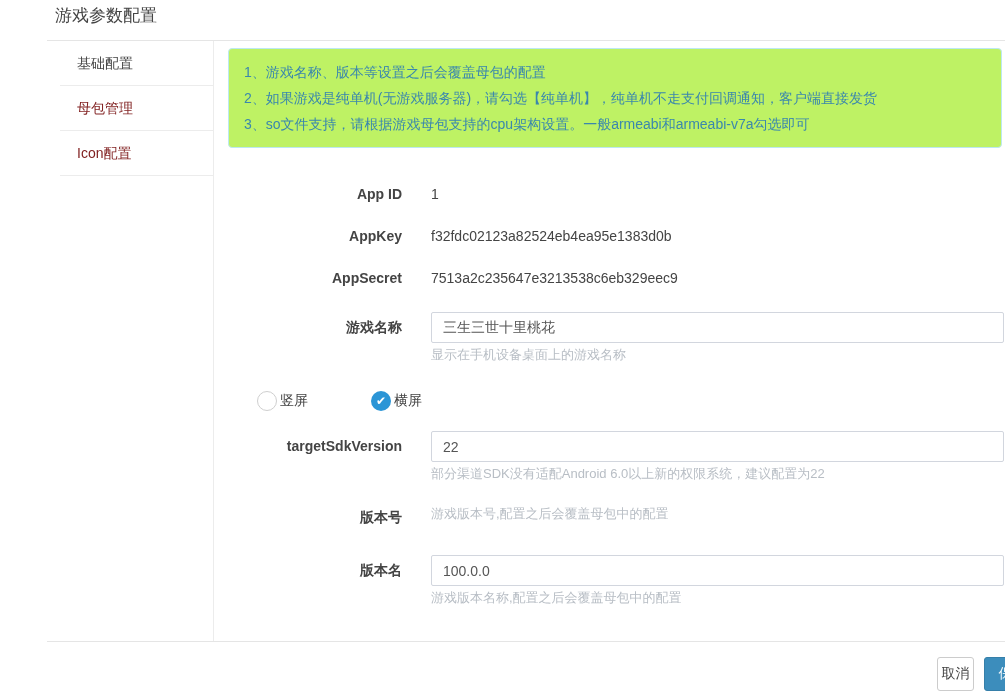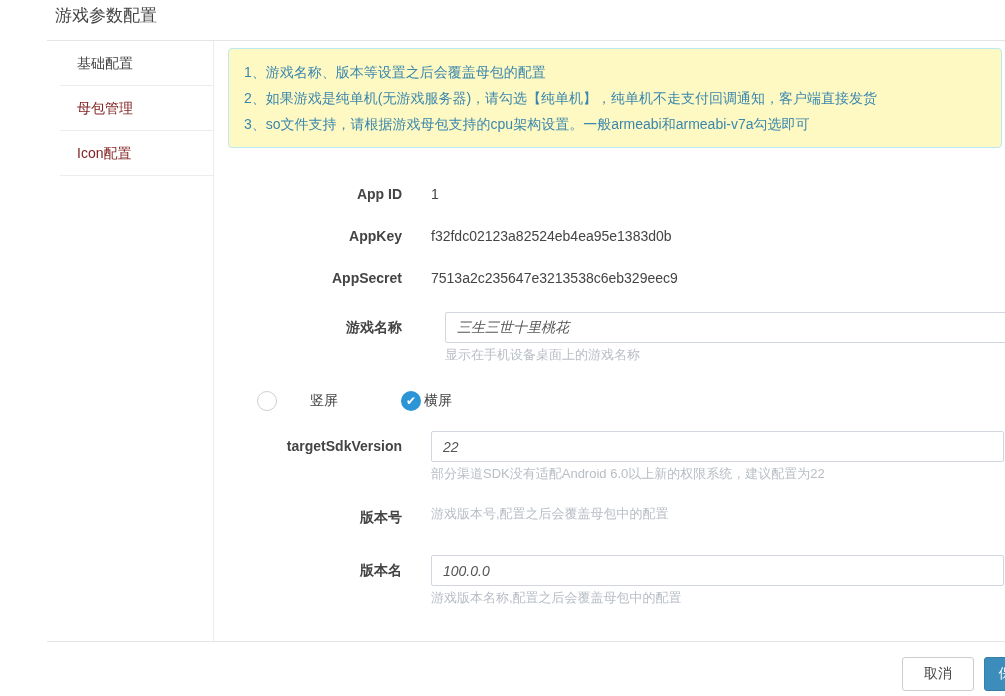--- a/index.html
+++ b/index.html
@@ -21,65 +21,65 @@
   
   .side-tabs { position: absolute; left: 0; top: 0; width: 167px; height: 600px; border-right: 1px solid #ececec; background: #fff; }
   .side-item { display: block; height: 45px; line-height: 45px; margin-left: 13px; padding-left: 17px; font-size: 14px; border-bottom: 1px solid #ececec; cursor: pointer; }
   .side-item .side-label { color: #7f1d1d; }
   .side-item.active .side-label { color: #444; }
 
   
   .content { position: absolute; left: 168px; top: 0; width: 790px; height: 600px; padding: 7px 0 0 13px; overflow: hidden; }
 
   .notice {
-    width: 774px; background: #fef9c3; border: 1px solid #bce8f1; border-radius: 4px;
+    width: 774px; background: #bef264; border: 1px solid #bce8f1; border-radius: 4px;
     padding: 10px 15px; margin-bottom: 38px; color: #3a87ad; font-size: 14px;
   }
   .notice-line { line-height: 26px; }
 
   
   .frow { display: flex; width: 776px; }
   .flabel { width: 174px; text-align: right; font-weight: bold; font-size: 14px; color: #444; flex: none; }
   .fcol { margin-left: 29px; flex: 1; }
   .row-static { margin-bottom: 26px; }
   .row-static .flabel, .row-static .fvalue { line-height: 16px; }
   .fvalue { margin-left: 29px; font-size: 14px; color: #444; }
   .row-input .flabel { line-height: 31px; }
   .txt {
     display: block; width: 573px; height: 31px; border: 1px solid #d2d6de; border-radius: 2px;
     padding: 5px 11px; font-size: 14px; color: #555; font-family: "Liberation Sans", "DejaVu Sans", sans-serif;
-    background: #fff; outline: none; font-style: italic;
+    background: #fff; outline: none;
   }
   .hint { margin-top: 4px; font-size: 13px; line-height: 16px; color: #b8bec5; }
-  .mb28 { margin-bottom: 28px; gap: 14px; }
+  .mb28 { margin-bottom: 28px; }
   .mb20 { margin-bottom: 20px; }
   .mb22 { margin-bottom: 22px; }
 
   
   .row-radio { align-items: center; margin-bottom: 20px; }
   .row-radio .flabel { line-height: 20px; }
   .radios { display: flex; align-items: center; }
   .radio-opt { display: flex; align-items: center; cursor: pointer; }
-  .radio-opt.first { margin-right: 63px; gap: 30px; }
+  .radio-opt.first { margin-right: 63px; }
   .rdo { width: 20px; height: 20px; border-radius: 50%; border: 1px solid #cfcfcf; background: #fff; flex: none; position: relative; }
   .rdo.checked { border: none; background: #2b95d6; }
   .rdo .ck { position: absolute; left: 0; top: 0; width: 20px; height: 20px; line-height: 20px; text-align: center; color: #fff; font-size: 12px; font-weight: bold; }
   .rlabel { margin-left: 3px; font-size: 14px; color: #444; }
 
   
   .scrollbar { position: absolute; left: 966px; top: 0; width: 17px; height: 600px; background: #f1f1f1; }
   .sb-arrow { position: absolute; left: 0; width: 17px; height: 16px; text-align: center; line-height: 16px; font-size: 8px; color: #7a7a7a; cursor: pointer; }
   .sb-up { top: 0; }
   .sb-down { bottom: 0; }
   .sb-thumb { position: absolute; left: 0; top: 16px; width: 17px; height: 371px; background: #bdbdbd; cursor: pointer; }
 
   
   .dlg-footer { position: absolute; left: 0; bottom: 0; width: 1005px; height: 55px; border-top: 1px solid #e5e5e5; background: #fff; }
   .btn { position: absolute; top: 15px; height: 34px; border-radius: 3px; font-size: 14px; cursor: pointer; font-family: "Liberation Sans", "DejaVu Sans", sans-serif; }
-  .btn-cancel { right: 78px; width: 72px; background: #fff; border: 1px solid #ccc; color: #444; }
+  .btn-cancel { right: 78px; width: 37px; background: #fff; border: 1px solid #ccc; color: #444; }
   .btn-save { right: 11px; width: 57px; background: #3c8dbc; border: 1px solid #367fa9; color: #fff; }
 </style>
 </head>
 <body>
 
 <div class="dialog">
 
   <div class="dlg-header">
     <div class="dlg-title">游戏参数配置</div>
     <div class="dlg-close">✕</div>

